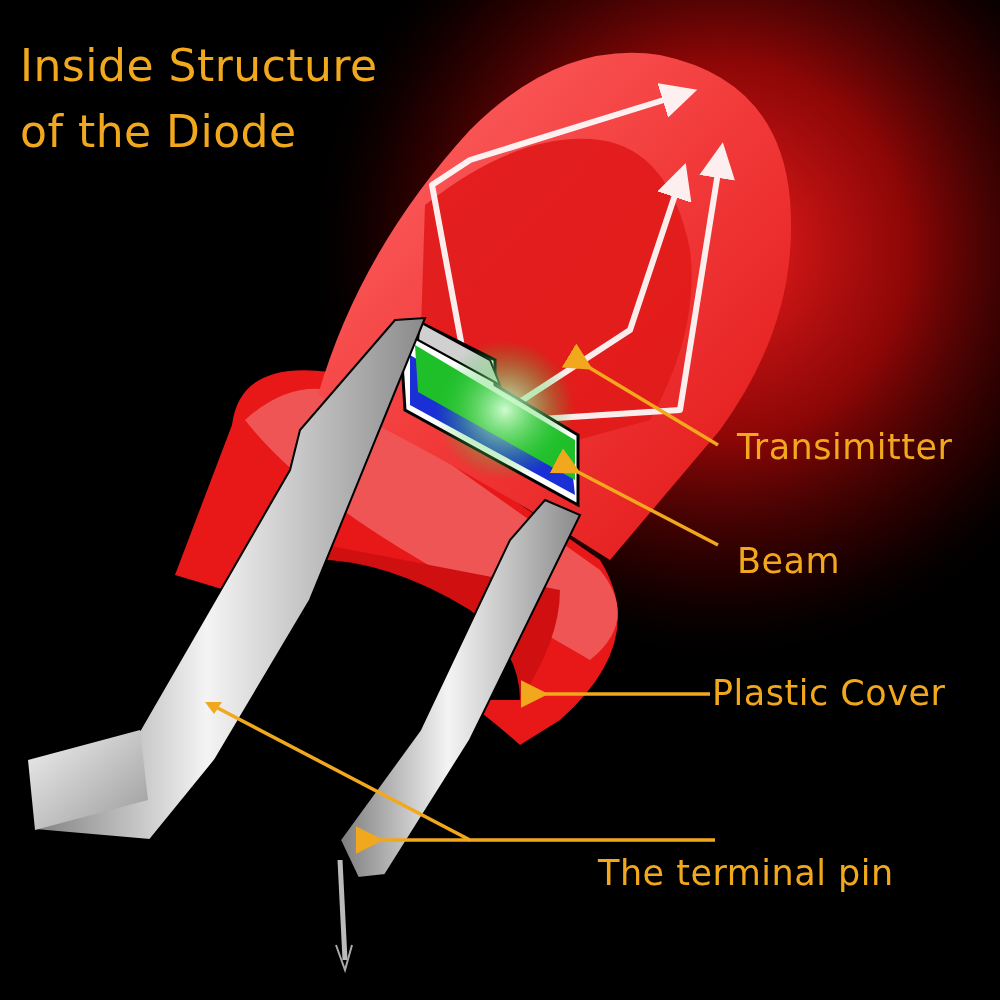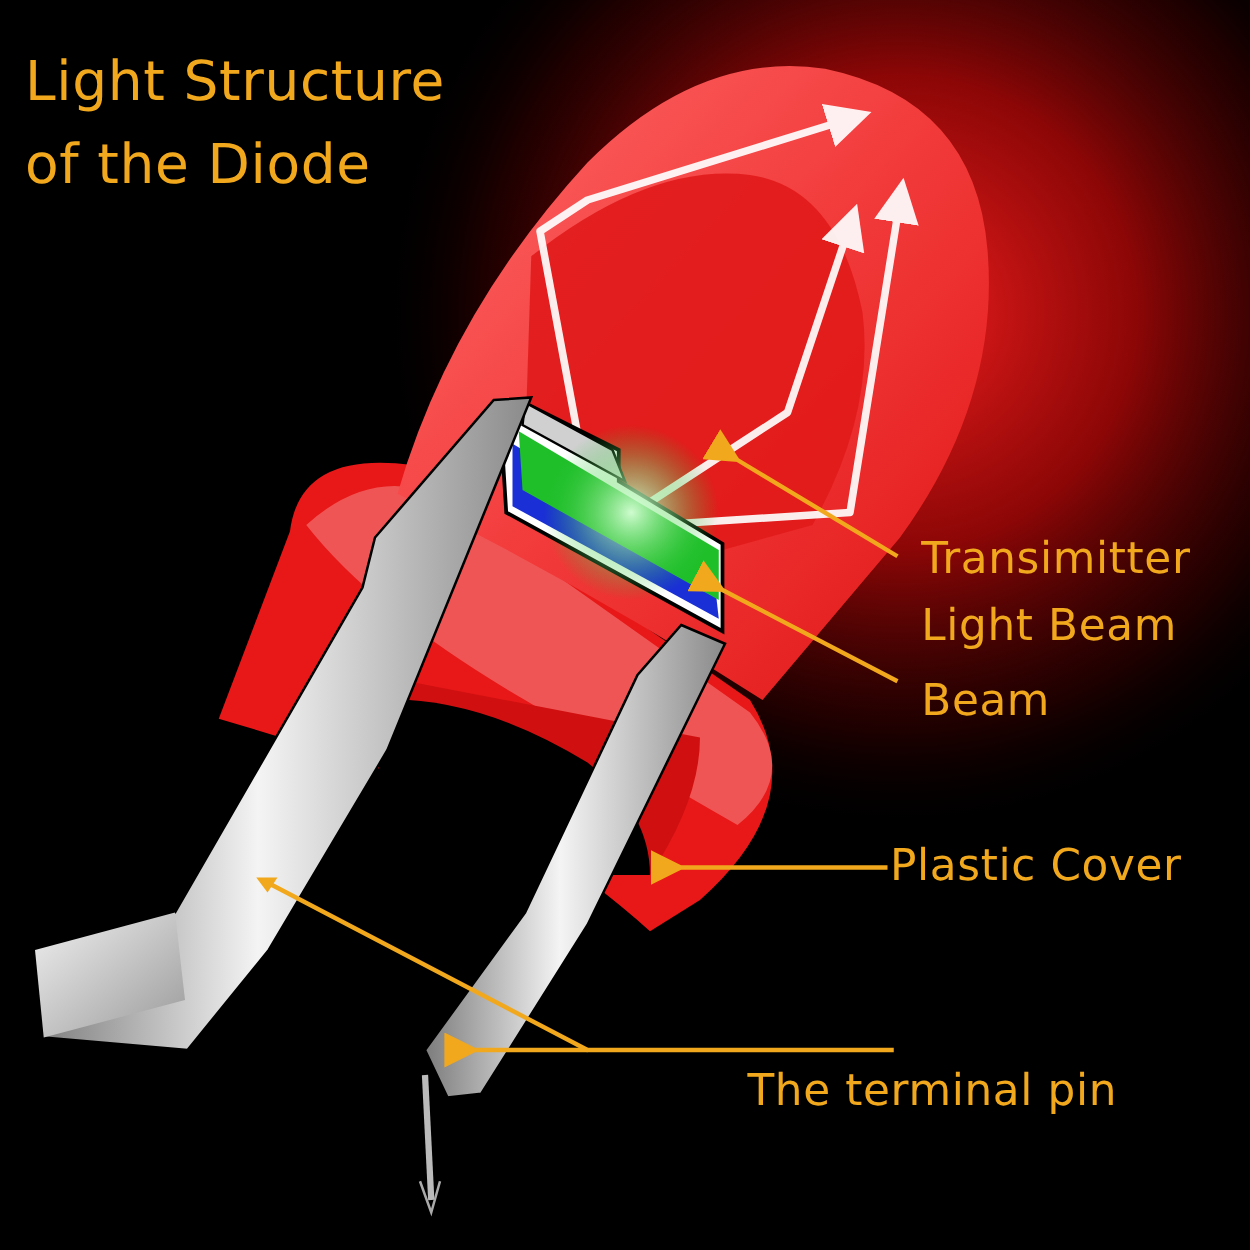--- a/index.html
+++ b/index.html
@@ -102,22 +102,21 @@
     <g stroke="#f2a81d" stroke-width="3.5" fill="none">
       <line x1="718" y1="445" x2="590" y2="368" marker-end="url(#arrowhead-orange)"></line>
       <line x1="718" y1="545" x2="578" y2="472" marker-end="url(#arrowhead-orange)"></line>
       <line x1="710" y1="694" x2="545" y2="694" marker-end="url(#arrowhead-orange)"></line>
       <polyline points="715,840 470,840 210,704"></polyline>
       <line x1="470" y1="840" x2="380" y2="840" marker-end="url(#arrowhead-orange)"></line>
       <path d="M205,702 L222,702 L214,714 Z" fill="#f2a81d" stroke="none"></path>
     </g>
   </svg>
 
-  <div class="label title" style="top:44px;">Light Structure</div>
+  <div class="label title" style="top:44px;">Inside Structure</div>
   <div class="label callout" style="left:737px; top:430px;">Transimitter</div>
 
   <div class="label title" style="top:110px;">of the Diode</div>
-  <div class="label callout" style="left:737px; top:484px;">Light Beam</div>
   <div class="label callout" style="left:737px; top:544px;">Beam</div>
   <div class="label callout" style="left:712px; top:676px;">Plastic Cover</div>
   <div class="label callout" style="left:598px; top:856px;">The terminal pin</div>
 
 </div>
 
 </body></html>

